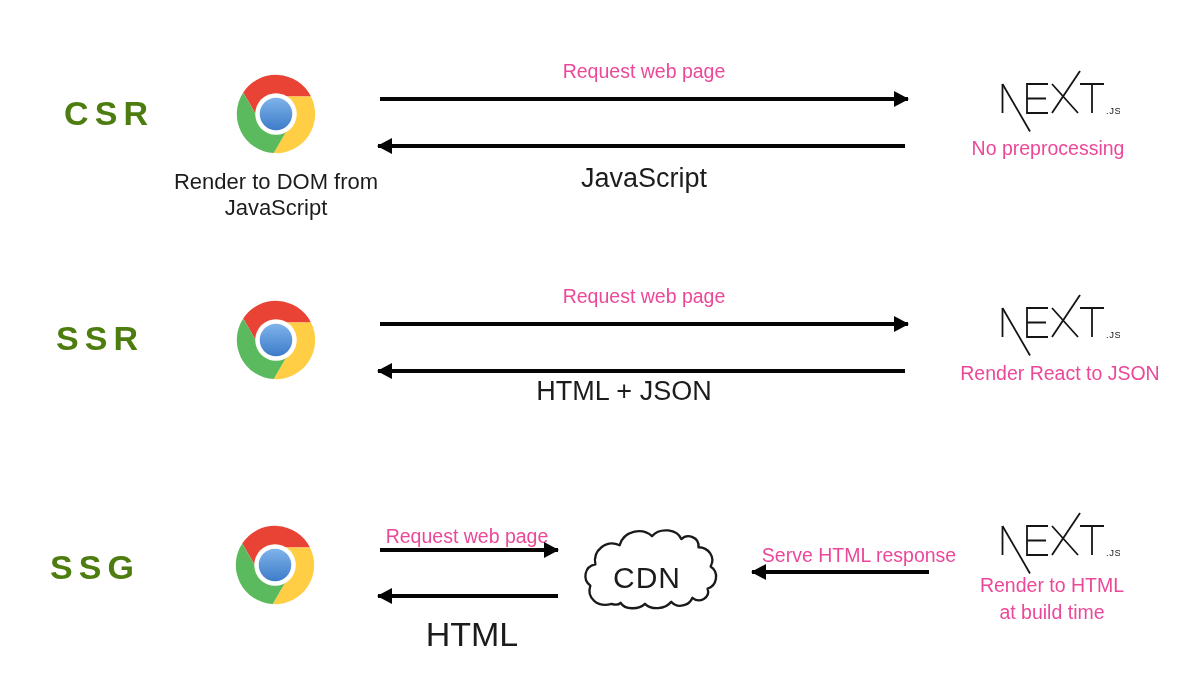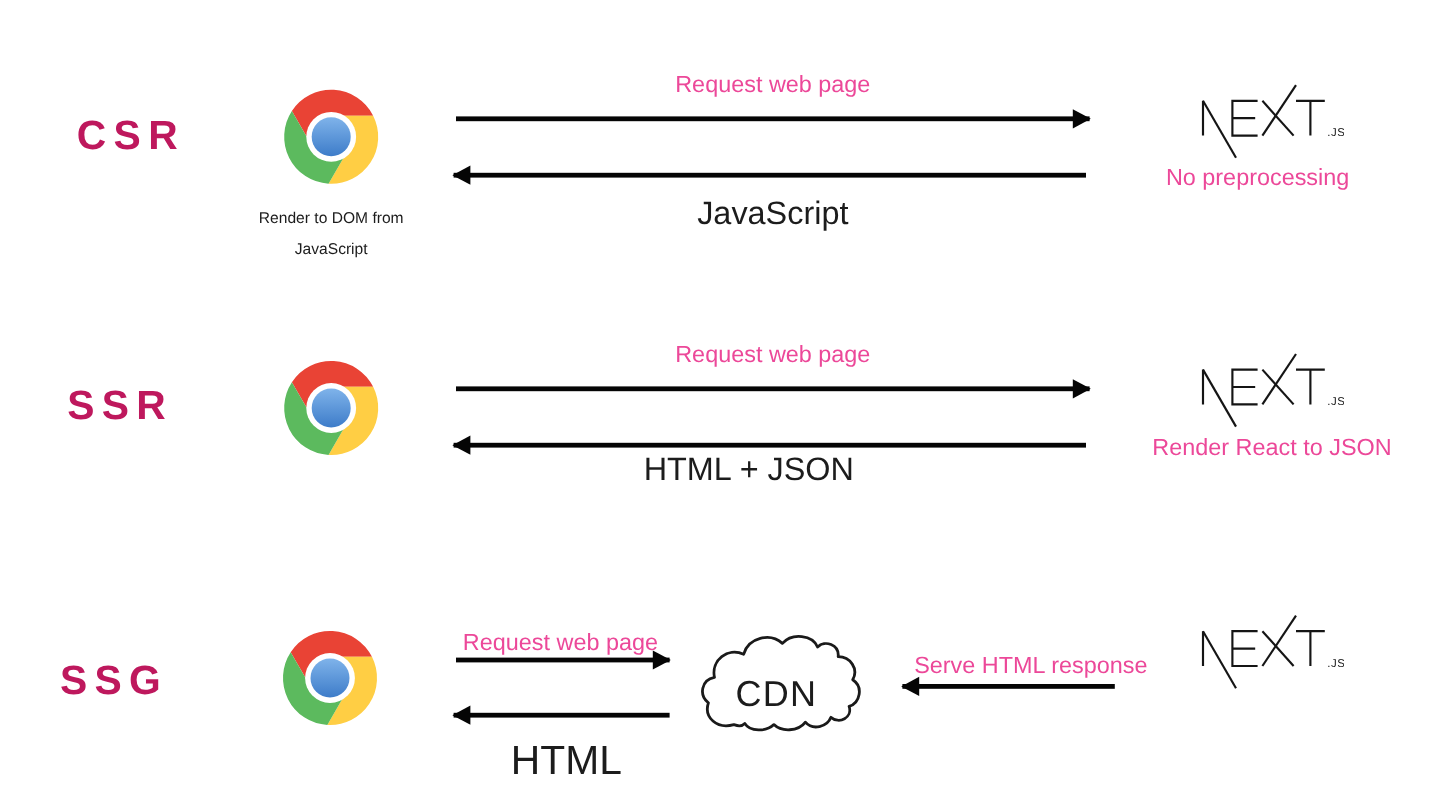--- a/index.html
+++ b/index.html
@@ -2,24 +2,24 @@
 <html><head>
 <meta charset="utf-8">
 <style>
   html,body{margin:0;padding:0;background:#fff;}
   #canvas{
     position:relative;width:1200px;height:675px;background:#ffffff;overflow:hidden;
     font-family:"Liberation Sans","DejaVu Sans",sans-serif;color:#1c1c1c;
   }
   .row-label{
     position:absolute;font-size:34px;font-weight:800;letter-spacing:0.18em;
-    color:#be185d;white-space:nowrap;
+    color:#4d7c0f;white-space:nowrap;
   }
   .cap{position:absolute;font-size:19.5px;color:#ec4899;text-align:center;white-space:nowrap;}
-  .cap-sm{position:absolute;font-size:13px;line-height:26px;color:#1c1c1c;text-align:center;}
+  .cap-sm{position:absolute;font-size:22px;line-height:26px;color:#1c1c1c;text-align:center;}
   .big{position:absolute;font-size:27px;color:#1c1c1c;text-align:center;white-space:nowrap;}
   .two-line{line-height:26.5px;font-size:19.5px;}
   .arrow{position:absolute;height:4px;background:#050505;}
   .arrow-right::after{
     content:"";position:absolute;right:-1px;top:-6px;width:0;height:0;
     border-left:15px solid #050505;border-top:8px solid transparent;border-bottom:8px solid transparent;
   }
   .arrow-left::before{
     content:"";position:absolute;left:-1px;top:-6px;width:0;height:0;
     border-right:15px solid #050505;border-top:8px solid transparent;border-bottom:8px solid transparent;
@@ -126,16 +126,18 @@
       <text x="66" y="64" font-size="30" text-anchor="middle" fill="#1c1c1c" font-family="Liberation Sans, sans-serif" letter-spacing="1">CDN</text>
     </svg>
 
     <div class="cap" style="left:746px;top:544px;width:226px">Serve HTML response</div>
     <div class="arrow arrow-left" style="left:752px;top:570px;width:177px"></div>
 
     <svg class="nextlogo" style="left:1000px;top:512px">
       <use href="#next-sym"></use>
     </svg>
     <div class="cap two-line" style="left:940px;top:572px;width:224px">
+      <div>Render to HTML</div>
+      <div>at build time</div>
     </div>
   </section>
 
 </div>
 
 </body></html>

